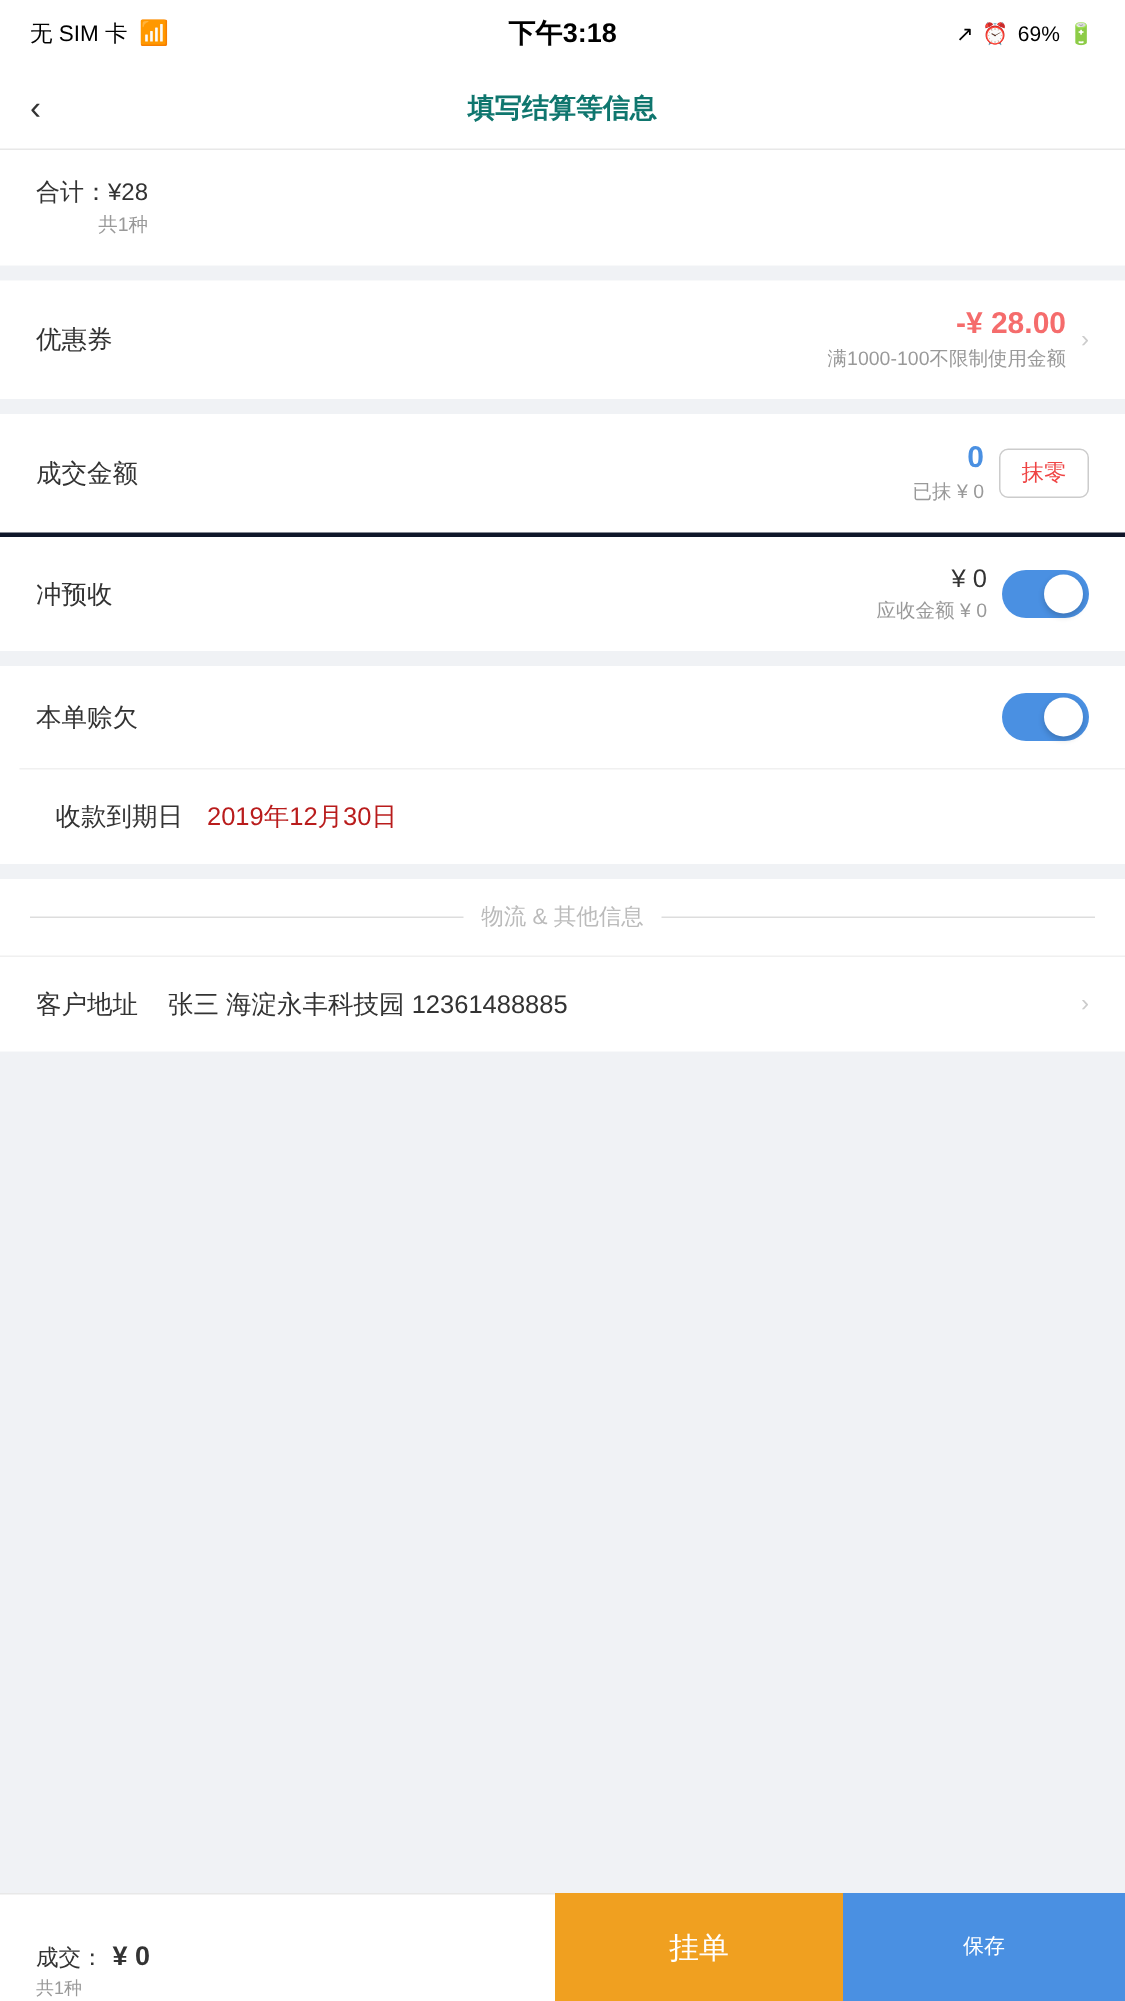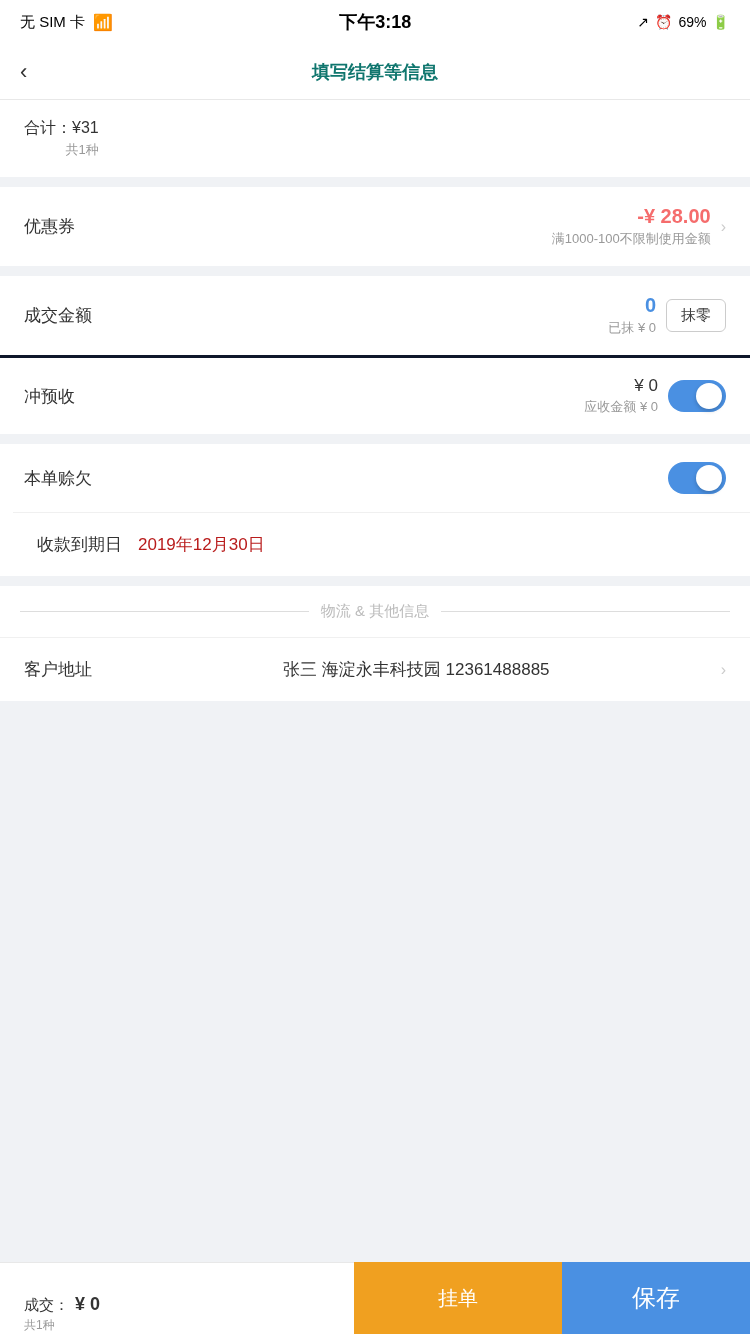--- a/index.html
+++ b/index.html
@@ -138,21 +138,21 @@
       color: #ccc;
       font-size: 16px;
     }
 
     
     .round-zero-btn {
       border: 1px solid #ccc;
       border-radius: 6px;
       padding: 6px 14px;
       font-size: 15px;
-      color: #404040;
+      color: #ef4444;
       background: #fff;
       cursor: pointer;
     }
 
     .transaction-amount-value {
       font-size: 20px;
       font-weight: 600;
       color: #4a90e2;
     }
 
@@ -214,21 +214,20 @@
       font-size: 17px;
       color: #b91c1c;
     }
 
     
     .address-row {
       display: flex;
       align-items: center;
       padding: 20px 24px;
       border-top: 1px solid #f0f0f0;
-      text-align: center;
     }
     .address-label {
       font-size: 17px;
       color: #333;
       margin-right: 20px;
       white-space: nowrap;
     }
     .address-value {
       font-size: 17px;
       color: #333;
@@ -262,39 +261,39 @@
       font-size: 18px;
       font-weight: 600;
       color: #333;
     }
     .bottom-count {
       font-size: 12px;
       color: #999;
       margin-top: 2px;
     }
     .bottom-btn-pending {
-      width: 208px;
+      width: 192px;
       height: 72px;
       background: #f0a020;
       display: flex;
       align-items: center;
       justify-content: center;
       font-size: 20px;
       font-weight: 500;
       color: #fff;
       cursor: pointer;
     }
     .bottom-btn-save {
       width: 188px;
       height: 72px;
       background: #4a90e2;
       display: flex;
       align-items: center;
       justify-content: center;
-      font-size: 24px;
+      font-size: 14px;
       font-weight: 500;
       color: #fff;
       cursor: pointer;
     }
 
     
     .page-content {
       padding-bottom: 72px;
     }
 
@@ -321,21 +320,21 @@
 <div class="nav-bar">
   <div class="nav-back">‹</div>
   <div class="nav-title">填写结算等信息</div>
 </div>
 
 <div class="page-content">
 
   <div class="section">
     <div class="customer-row">
       <div class="customer-right">
-        <div class="customer-total">合计：¥31</div>
+        <div class="customer-total">合计：¥28</div>
         <div class="customer-count">共1种</div>
       </div>
     </div>
   </div>
 
   <div class="section">
     <div class="row-item">
       <span class="row-label">优惠券</span>
       <div class="row-right">
         <div class="row-value-group">

